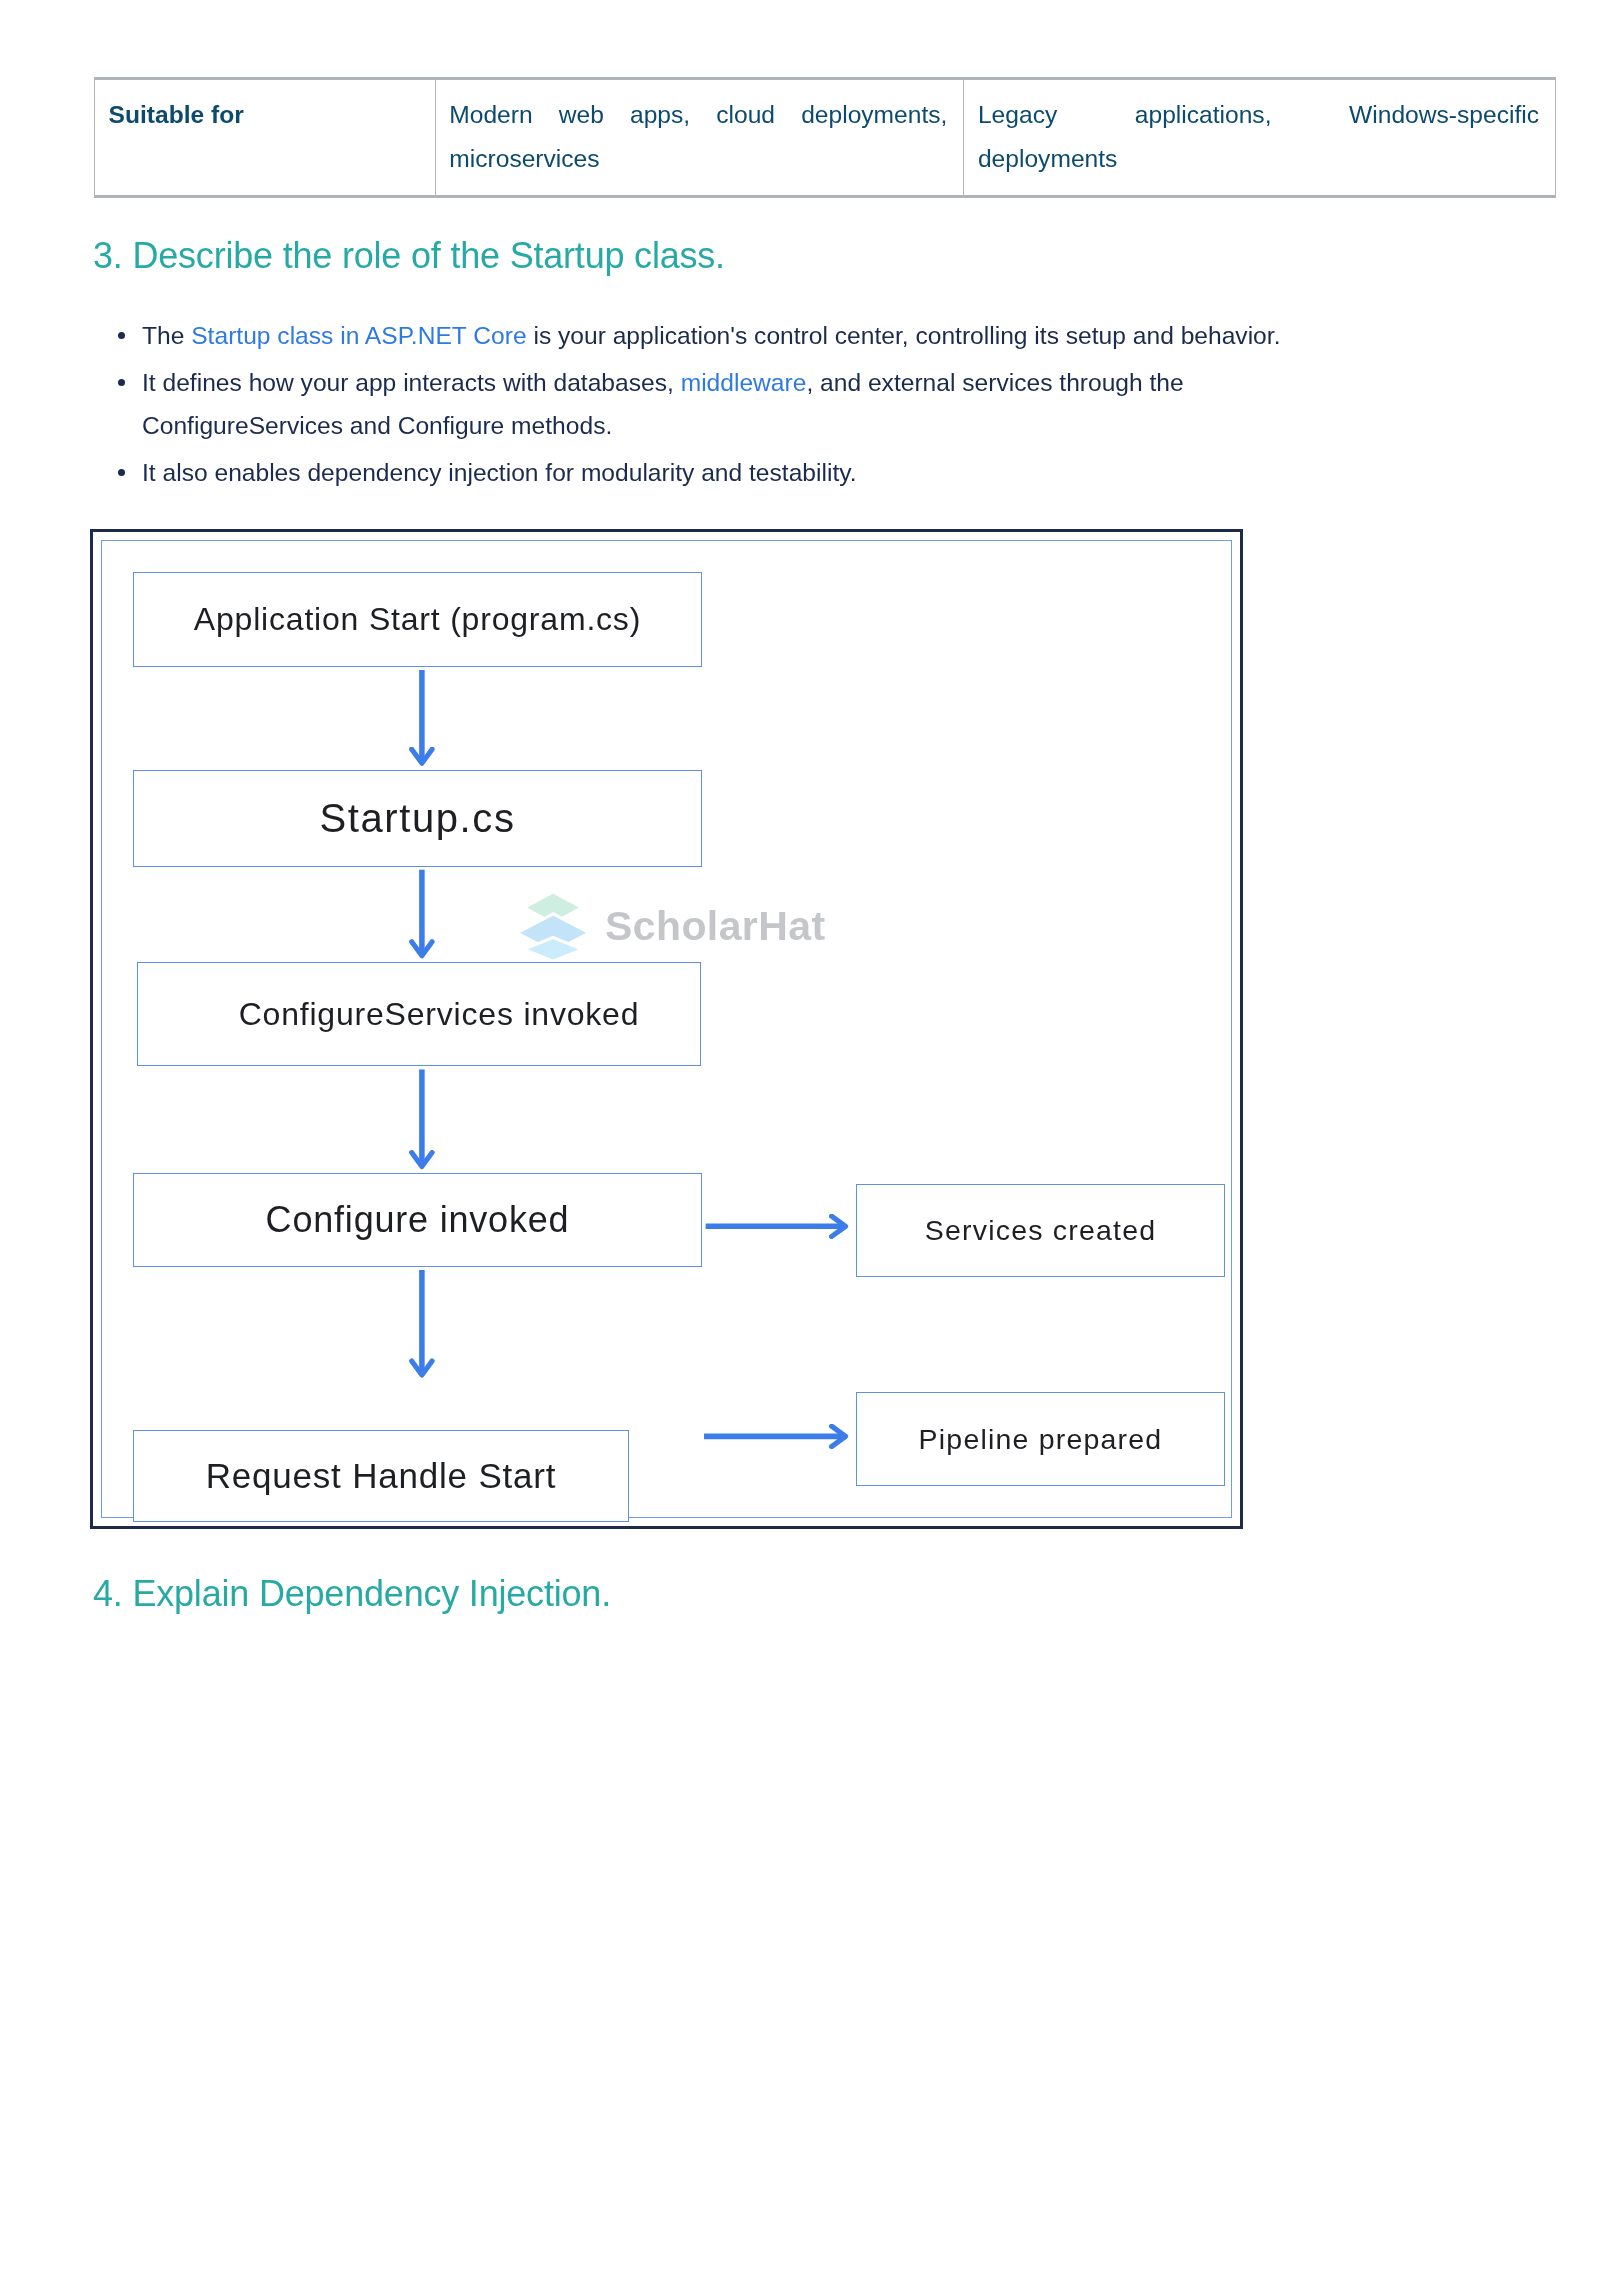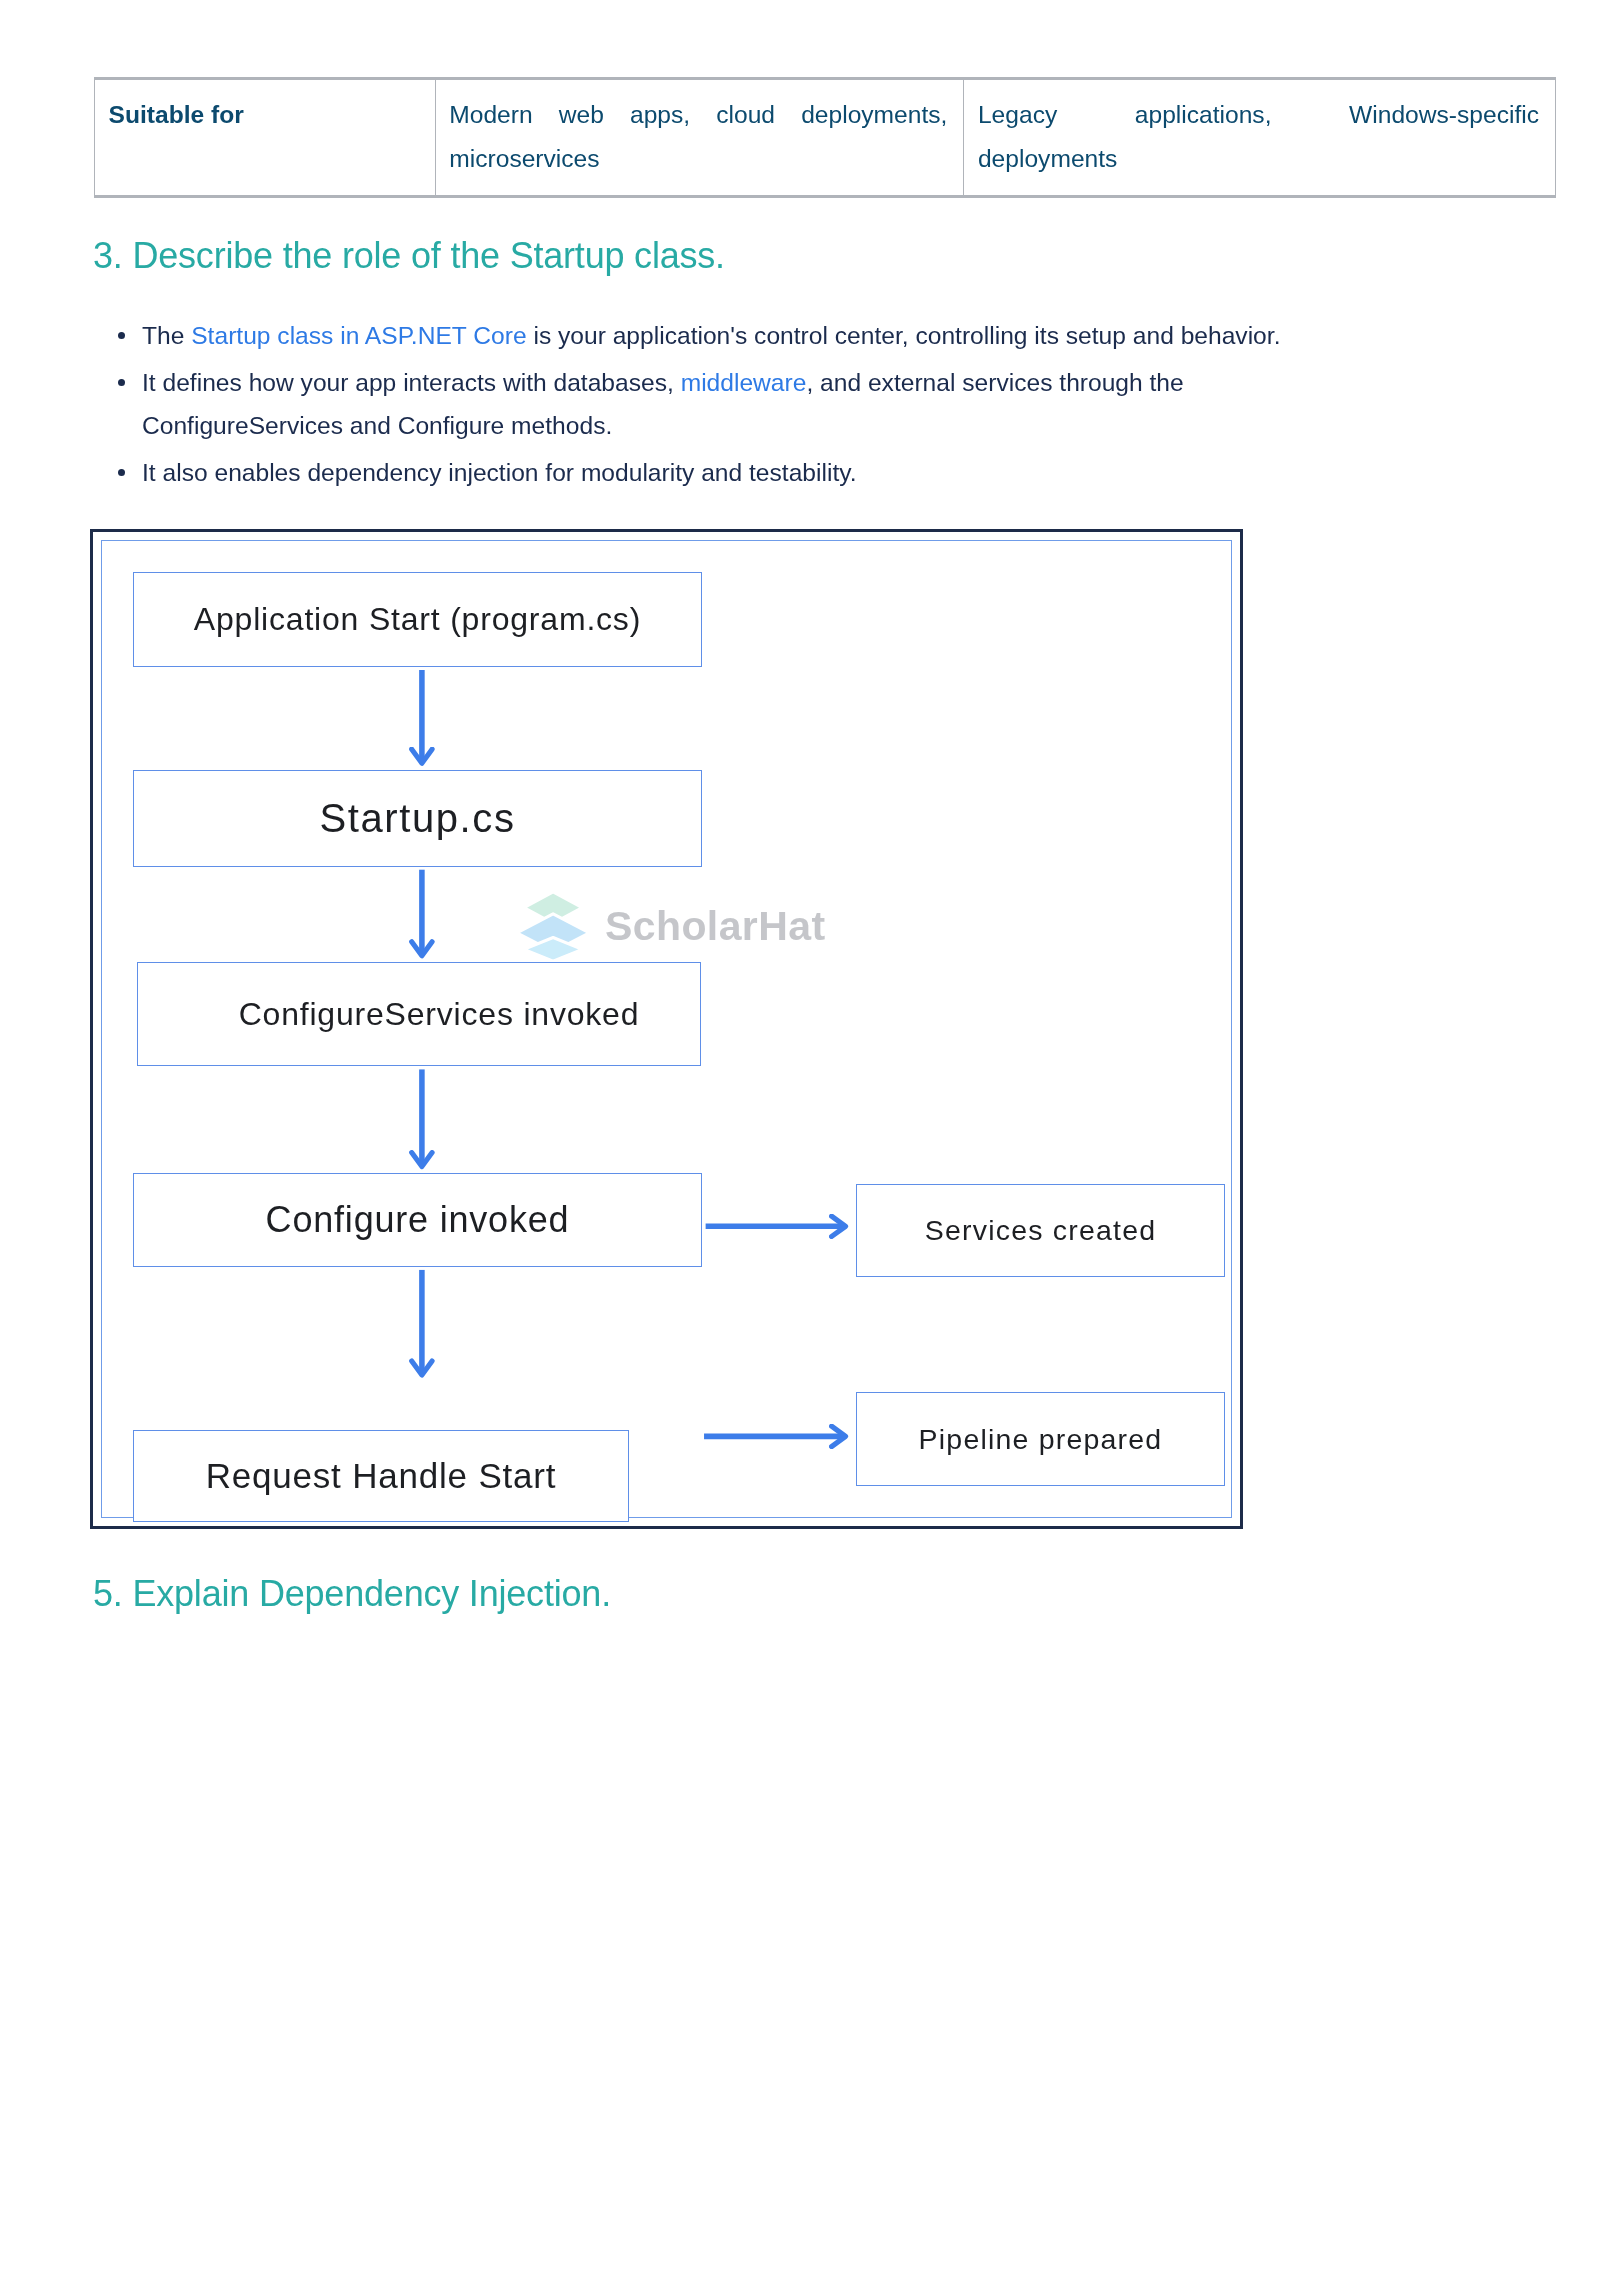--- a/index.html
+++ b/index.html
@@ -133,16 +133,16 @@
 
     <div class="flow-box box-app">Application Start (program.cs)</div>
     <div class="flow-box box-startup">Startup.cs</div>
     <div class="flow-box box-confsvc">ConfigureServices invoked</div>
     <div class="flow-box box-conf">Configure invoked</div>
     <div class="flow-box box-svc">Services created</div>
     <div class="flow-box box-req">Request Handle Start</div>
     <div class="flow-box box-pipe">Pipeline prepared</div>
   </div>
 
-  <h2 class="q-heading q4">5. Explain Dependency Injection.</h2>
+  <h2 class="q-heading q4">4. Explain Dependency Injection.</h2>
 
 </div>
 
 
 </body></html>

